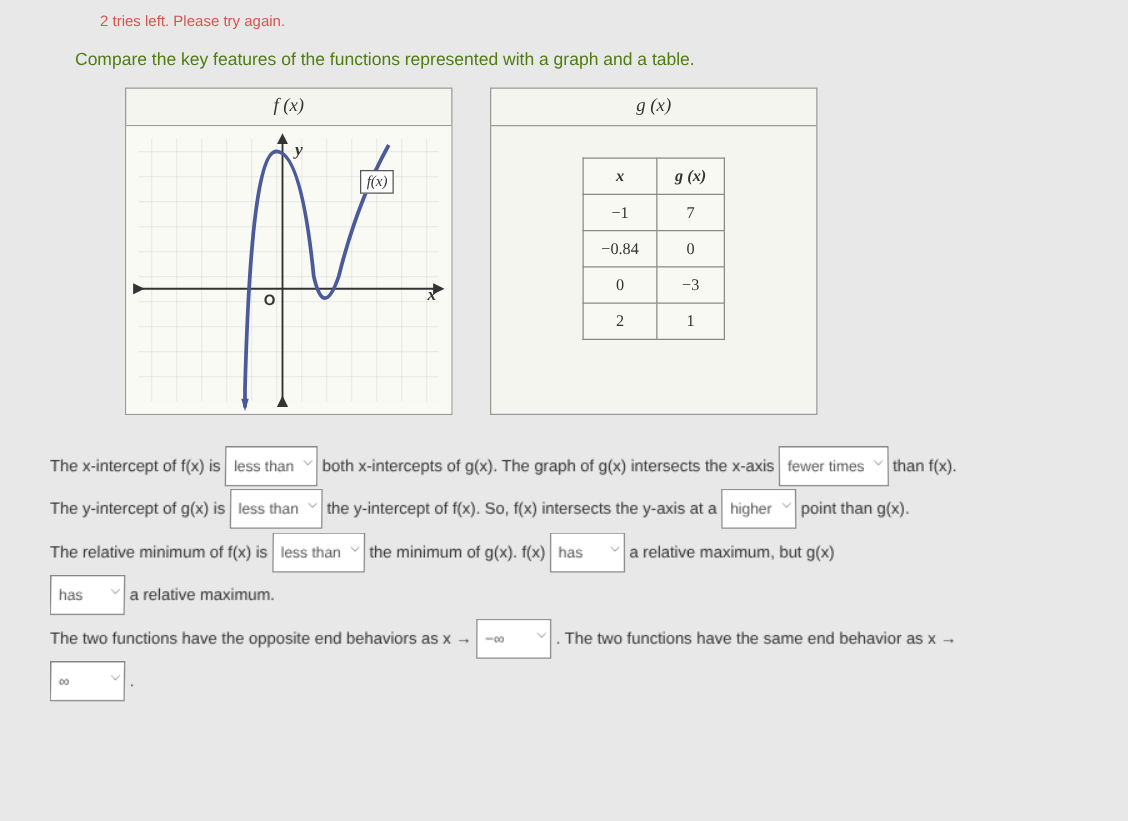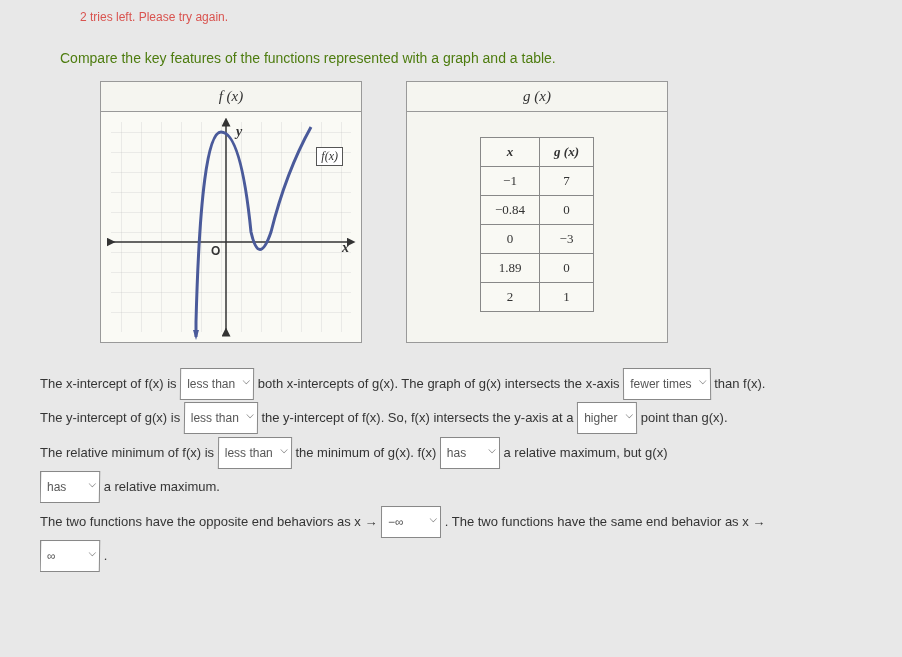--- a/index.html
+++ b/index.html
@@ -7,30 +7,30 @@
       font-family: Arial, sans-serif;
       background: #e8e8e8;
       padding: 10px 20px;
       font-size: 14px;
       color: #333;
       width: 902px;
     }
     .tries-left {
       color: #d9534f;
       font-size: 12px;
-      margin-bottom: 26px;
+      margin-bottom: 15px;
       margin-left: 60px;
     }
     .instruction {
       margin: 15px 0 15px 40px;
       color: #4d7c0f;
     }
     .functions-container {
       display: flex;
-      gap: 44px;
+      gap: 30px;
       margin-left: 80px;
       margin-bottom: 25px;
     }
     .func-panel {
       border: 1px solid #999;
       background: #f5f5f0;
     }
     .func-header {
       text-align: center;
       font-style: italic;
@@ -42,21 +42,21 @@
     .graph-area {
       width: 260px;
       height: 230px;
       position: relative;
       background: #fafaf5;
     }
     .grid-svg { width: 100%; height: 100%; }
     .fx-label {
       position: absolute;
       top: 35px;
-      right: 18px;
+      right: 46px;
       border: 1px solid #555;
       padding: 1px 4px;
       font-style: italic;
       font-family: 'Times New Roman', serif;
       font-size: 12px;
       background: #fff;
     }
     .y-label { position: absolute; top: 12px; left: 135px; font-style: italic; font-weight: bold; font-family: 'Times New Roman', serif; }
     .x-label { position: absolute; top: 128px; right: 12px; font-style: italic; font-weight: bold; font-family: 'Times New Roman', serif; }
     .origin-label { position: absolute; top: 132px; left: 110px; font-weight: bold; font-size: 12px; }
@@ -156,24 +156,20 @@
             </tr>
         <tr>
               <td>−0.84</td>
               <td>0</td>
             </tr>
         <tr>
               <td>0</td>
               <td>−3</td>
             </tr>
         <tr>
-              <td>1.89</td>
-              <td>0</td>
-            </tr>
-        <tr>
               <td>2</td>
               <td>1</td>
             </tr>
       </tbody>
         </table>
     </div>
   </div>
 
 </div>
 

